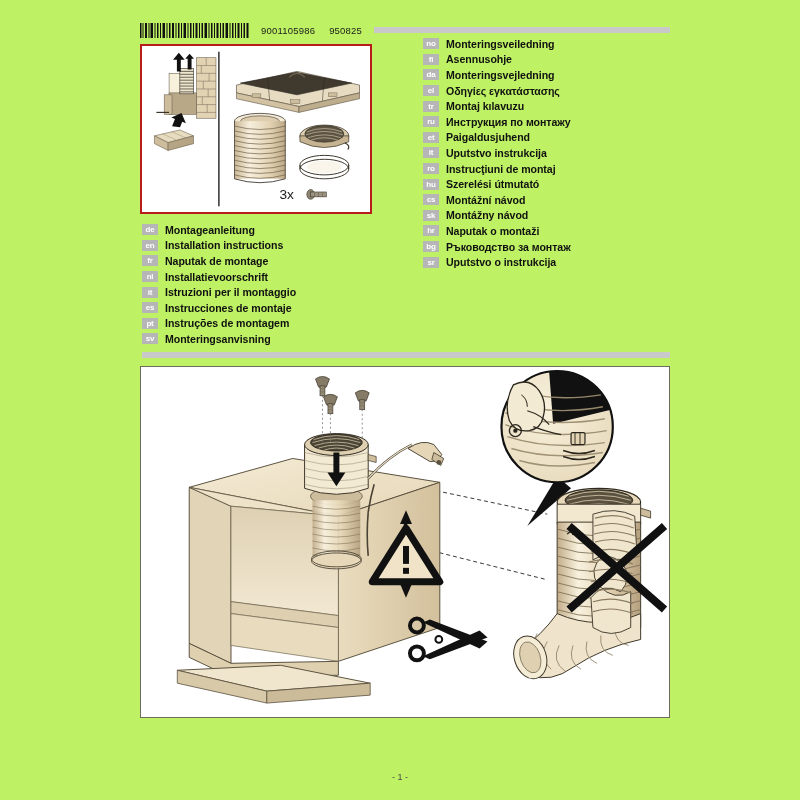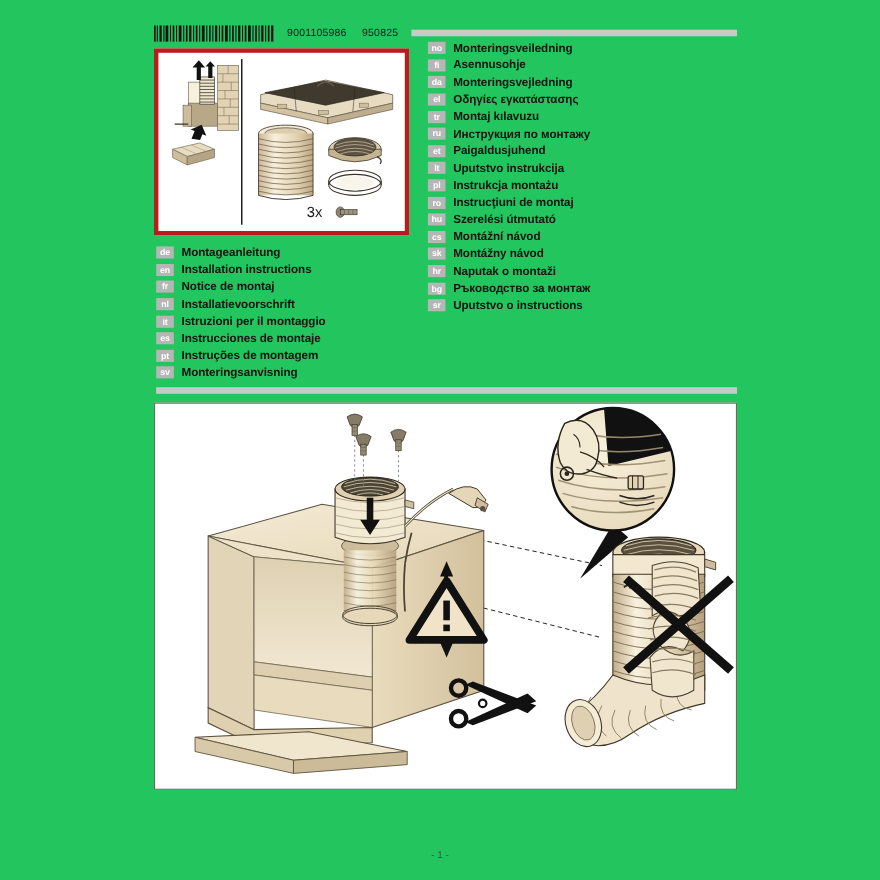--- a/index.html
+++ b/index.html
@@ -6,21 +6,21 @@
   html, body {
     margin: 0; padding: 0;
     width: 800px; height: 800px;
     background: #ffffff;
     font-family: "Liberation Sans", sans-serif;
     overflow: hidden;
   }
   #page {
     position: relative;
     width: 800px; height: 800px;
-    background: #22c55e;
+    background: #bef264;
   }
 
   
   #header-row {
     position: absolute;
     left: 140px; top: 22px;
     width: 530px; height: 16px;
     display: flex; align-items: center;
   }
   #barcode {
@@ -40,34 +40,34 @@
     flex: 1 1 auto;
     height: 6px;
     background: #c9c9c9;
   }
 
   
   #top-panel {
     position: absolute;
     left: 140px; top: 44px;
     width: 232px; height: 170px;
-    border: 4px solid #b91c1c;
+    border: 2px solid #b91c1c;
     background: #ffffff;
     overflow: hidden;
   }
   #top-panel svg { display: block; width: 100%; height: 100%; }
 
   
   .lang-list {
     position: absolute;
     display: flex;
     flex-direction: column;
   }
   #lang-left  { left: 142px; top: 222px; width: 250px; }
-  #lang-right { left: 389px; top: 36px;  width: 255px; }
+  #lang-right { left: 423px; top: 36px;  width: 255px; }
 
   .lang-row {
     display: flex;
     align-items: center;
     height: 15.6px;
   }
   .lang-code {
     flex: 0 0 auto;
     width: 16px; height: 11px;
     background: #b6b6b6;
@@ -313,21 +313,21 @@
     <div class="lang-row">
       <span class="lang-code">de</span>
       <span class="lang-name">Montageanleitung</span>
     </div>
     <div class="lang-row">
       <span class="lang-code">en</span>
       <span class="lang-name">Installation instructions</span>
     </div>
     <div class="lang-row">
       <span class="lang-code">fr</span>
-      <span class="lang-name">Notice de montaj</span>
+      <span class="lang-name">Naputak de montage</span>
     </div>
     <div class="lang-row">
       <span class="lang-code">nl</span>
       <span class="lang-name">Installatievoorschrift</span>
     </div>
     <div class="lang-row">
       <span class="lang-code">it</span>
       <span class="lang-name">Istruzioni per il montaggio</span>
     </div>
     <div class="lang-row">
@@ -371,24 +371,20 @@
     </div>
     <div class="lang-row">
       <span class="lang-code">et</span>
       <span class="lang-name">Paigaldusjuhend</span>
     </div>
     <div class="lang-row">
       <span class="lang-code">lt</span>
       <span class="lang-name">Uputstvo instrukcija</span>
     </div>
     <div class="lang-row">
-      <span class="lang-code">pl</span>
-      <span class="lang-name">Instrukcja montażu</span>
-    </div>
-    <div class="lang-row">
       <span class="lang-code">ro</span>
       <span class="lang-name">Instrucţiuni de montaj</span>
     </div>
     <div class="lang-row">
       <span class="lang-code">hu</span>
       <span class="lang-name">Szerelési útmutató</span>
     </div>
     <div class="lang-row">
       <span class="lang-code">cs</span>
       <span class="lang-name">Montážní návod</span>
@@ -400,21 +396,21 @@
     <div class="lang-row">
       <span class="lang-code">hr</span>
       <span class="lang-name">Naputak o montaži</span>
     </div>
     <div class="lang-row">
       <span class="lang-code">bg</span>
       <span class="lang-name">Ръководство за монтаж</span>
     </div>
     <div class="lang-row">
       <span class="lang-code">sr</span>
-      <span class="lang-name">Uputstvo o instructions</span>
+      <span class="lang-name">Uputstvo o instrukcija</span>
     </div>
   </div>
 
   <div id="mid-greybar"></div>
 
   <div id="main-panel">
     <svg viewBox="0 0 530 352">
       <defs>
         <linearGradient id="mTop" x1="0" y1="0" x2="1" y2="1">
           <stop offset="0" stop-color="#f5ecd6"></stop>

